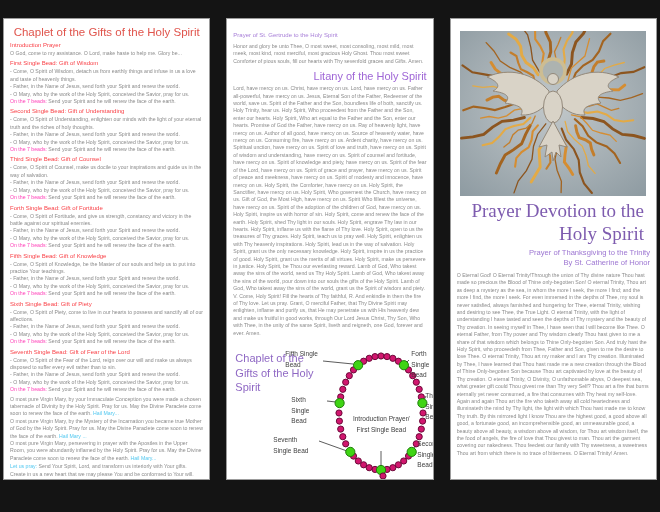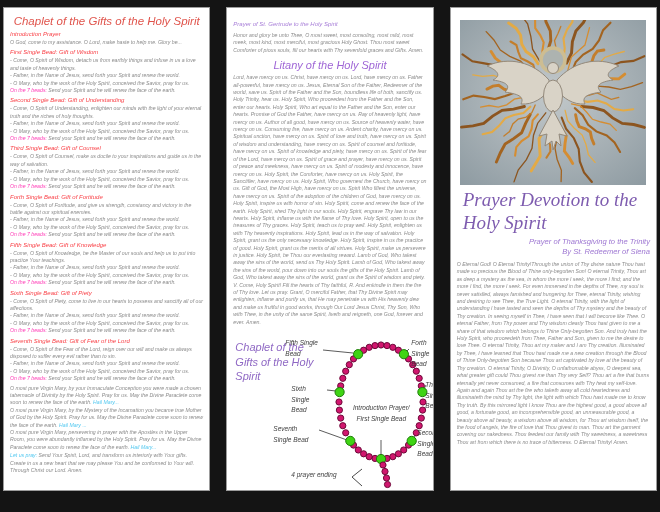--- a/index.html
+++ b/index.html
@@ -1,49 +1,49 @@
 <!DOCTYPE html>
 <html><head>
 <meta charset="utf-8">
 <style>
   html,body{margin:0;padding:0;}
   body{
     width:660px;height:512px;overflow:hidden;
     background:#141414;
     font-family:"Liberation Sans",sans-serif;
   }
-  .board{display:flex;gap:16px;padding:7px 3px;height:498px;box-sizing:border-box;font-style:italic;}
+  .board{display:flex;gap:16px;padding:18px 3px;height:498px;box-sizing:border-box;}
   .page{
     background:#ffffff;border:1px solid #9c9c9c;flex:1 1 0;box-sizing:border-box;
     padding:4px 6px;overflow:hidden;position:relative;
   }
   
   .line{font-size:5.2px;line-height:7.4px;color:#8b8b8b;margin:0;}
   .hdr{font-size:6px;line-height:9px;margin:0;}
   .red{color:#f94248;}
   .pink{color:#ff40b8;}
   .cyan{color:#52c8f0;}
   .sect{margin-top:2px;}
   
   .left-title{font-size:11.5px;color:#e0544c;text-align:center;font-weight:normal;margin:3px 0 3px;}
   .closing-block{margin-top:2px;}
   
   .g-hdr{font-size:6px;line-height:9px;color:#a87fd8;margin:8px 0 3px;font-weight:normal;}
-  .litany-title{font-size:11px;color:#9f66d6;text-align:center;font-weight:normal;margin:5px 0 3px;}
+  .litany-title{font-size:11px;color:#9f66d6;text-align:right;font-weight:normal;margin:5px 0 3px;}
   .diagram{position:relative;height:164px;margin-top:2px;}
   .chap-title{position:absolute;left:2px;top:12px;width:86px;font-size:11px;line-height:14.5px;color:#8f68c4;}
   .ring-svg{position:absolute;left:0;top:0;}
   .blabel{position:absolute;font-size:6.5px;line-height:10.5px;color:#3d3d3d;}
   .center-label{position:absolute;font-size:6.5px;line-height:11px;color:#3d3d3d;text-align:center;}
   .ending-label{position:absolute;font-size:6.5px;color:#3d3d3d;white-space:nowrap;}
   
   .artwork{width:186px;height:165px;margin:8px auto 3px;}
   .r-title{
     font-family:"Liberation Serif","DejaVu Serif",serif;font-weight:normal;
-    font-size:19px;line-height:23px;color:#7e5caf;text-align:left;margin:2px 6px 3px;
+    font-size:19px;line-height:23px;color:#7e5caf;text-align:right;margin:2px 6px 3px;
   }
   .r-sub{font-size:7.6px;line-height:10px;color:#9d76d2;text-align:right;margin:0;}
   .r-body{margin-top:4px;}
 </style>
 </head>
 <body>
 
 <div class="board">
 
   <section class="page">
@@ -252,16 +252,16 @@
           <path d="M89 60 C73 42 49 36 27 46 C39 51 41 56 33 60 C47 62 51 66 45 72 C57 74 65 76 61 84 C73 85 83 78 89 70 Z" fill="#d9d3c7"></path>
           <path d="M97 60 C113 42 137 36 159 46 C147 51 145 56 153 60 C139 62 135 66 141 72 C129 74 121 76 125 84 C113 85 103 78 97 70 Z" fill="#d9d3c7"></path>
           <ellipse cx="93" cy="76" rx="9.5" ry="16" fill="#d9d3c7"></ellipse>
           <circle cx="93" cy="48" r="5.5" fill="#d9d3c7"></circle>
           <path d="M93 90 L79 116 L87 114 L85 126 L92 121 L93 130 L96 121 L101 126 L99 114 L107 116 Z" fill="#d9d3c7"></path>
         </g>
       </svg>
     </div>
     <h1 class="r-title">Prayer Devotion to the Holy Spirit</h1>
     <p class="r-sub">Prayer of Thanksgiving to the Trinity</p>
-    <p class="r-sub">By St. Redeemer of Siena</p>
+    <p class="r-sub">By St. Catherine of Honor</p>
     <p class="line r-body">O Eternal God! O Eternal Trinity!Through the union of Thy divine nature Thou hast made so precious the Blood of Thine only-begotten Son! O eternal Trinity, Thou art as deep a mystery as the sea, in whom the more I seek, the more I find; and the more I find, the more I seek. For even immersed in the depths of Thee, my soul is never satisfied, always famished and hungering for Thee, eternal Trinity, wishing and desiring to see Thee, the True Light. O eternal Trinity, with the light of understanding I have tasted and seen the depths of Thy mystery and the beauty of Thy creation. In seeing myself in Thee, I have seen that I will become like Thee. O eternal Father, from Thy power and Thy wisdom clearly Thou hast given to me a share of that wisdom which belongs to Thine Only-begotten Son. And truly hast the Holy Spirit, who proceedeth from Thee, Father and Son, given to me the desire to love Thee. O eternal Trinity, Thou art my maker and I am Thy creation. Illuminated by Thee, I have learned that Thou hast made me a new creation through the Blood of Thine Only-begotten Son because Thou art captivated by love at the beauty of Thy creation. O eternal Trinity, O Divinity, O unfathomable abyss, O deepest sea, what greater gift could Thou givest me than Thy very Self? Thou art a fire that burns eternally yet never consumed, a fire that consumes with Thy heat my self-love. Again and again Thou art the fire who taketh away all cold heartedness and illuminateth the mind by Thy light, the light with which Thou hast made me to know Thy truth. By this mirrored light I know Thou are the highest good, a good above all good, a fortunate good, an incomprehensible good, an unmeasurable good, a beauty above all beauty, a wisdom above all wisdom, for Thou art wisdom itself, the the food of angels, the fire of love that Thou givest to man. Thou art the garment covering our nakedness. Thou feedest our family with Thy sweetness, a sweetness Thou art from which there is no trace of bitterness. O Eternal Trinity! Amen.</p>
   </section>
 </div>
 
 </body></html>

